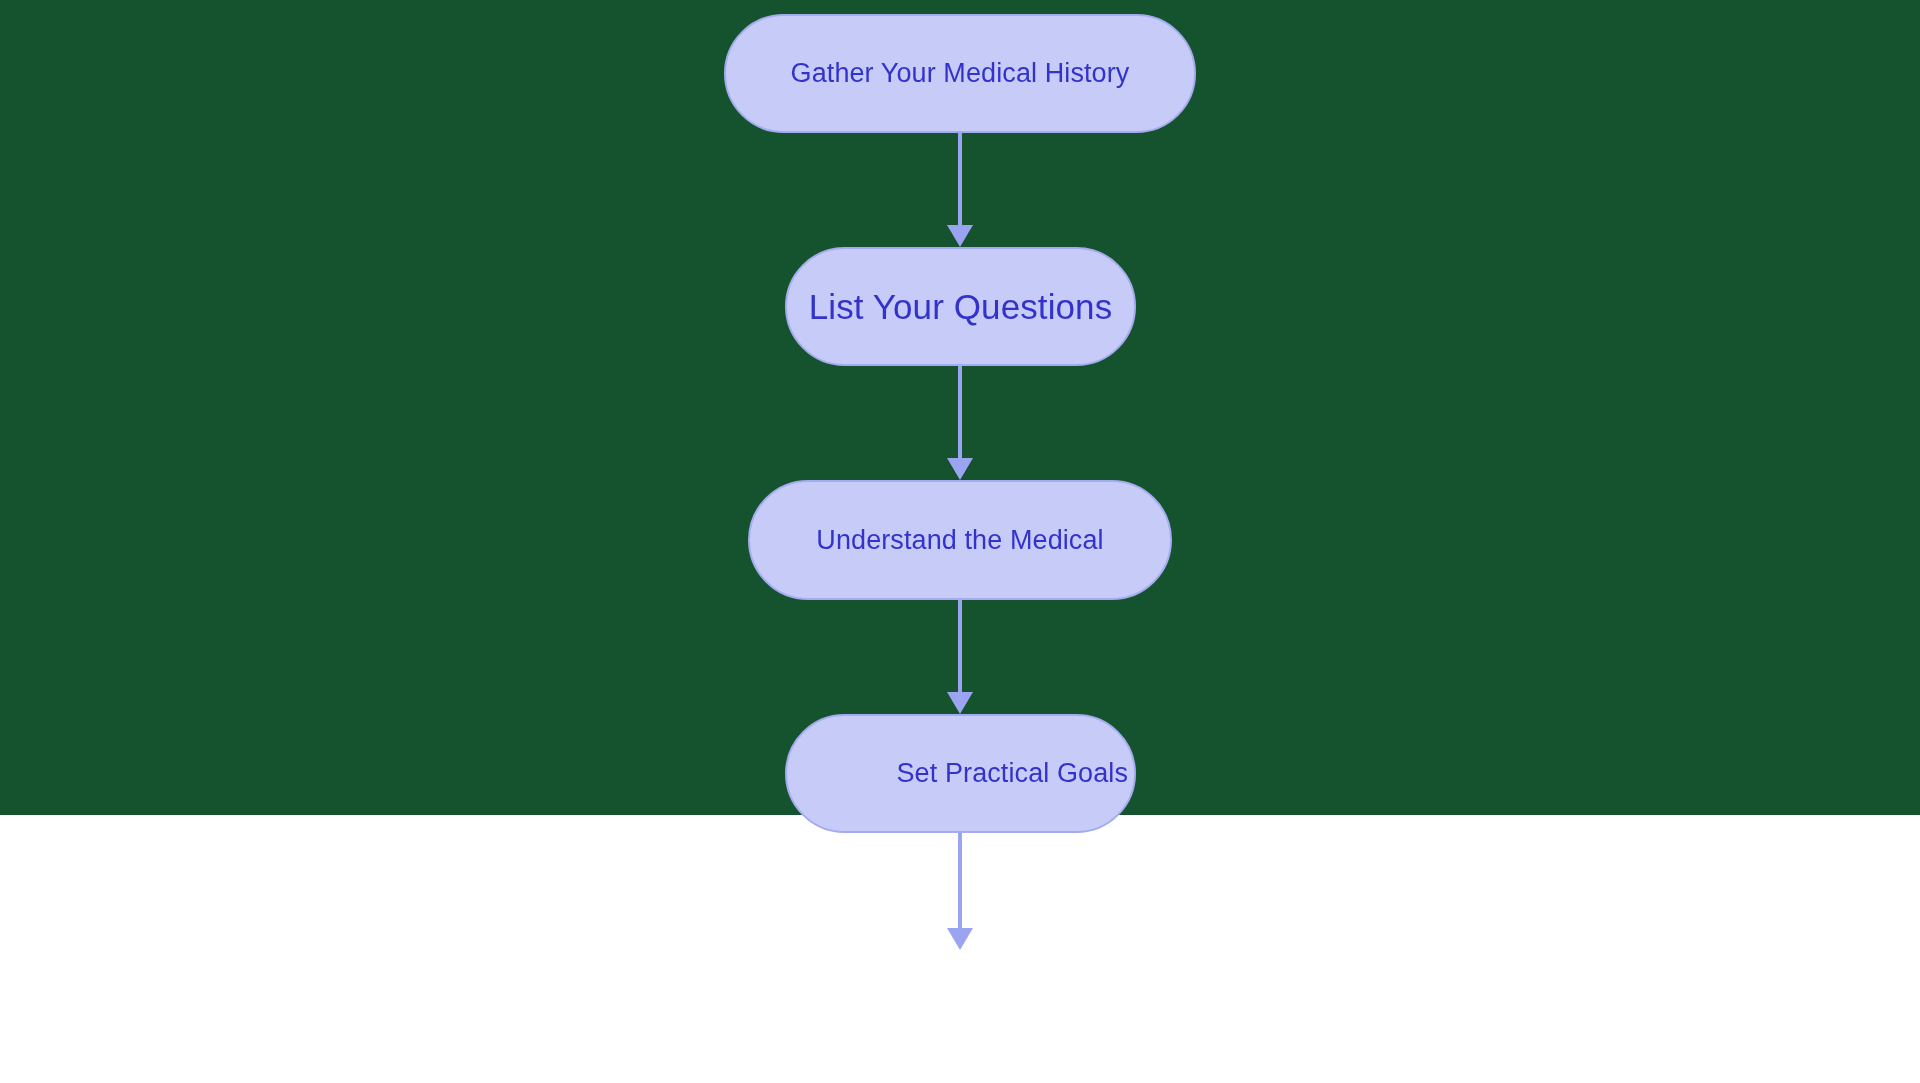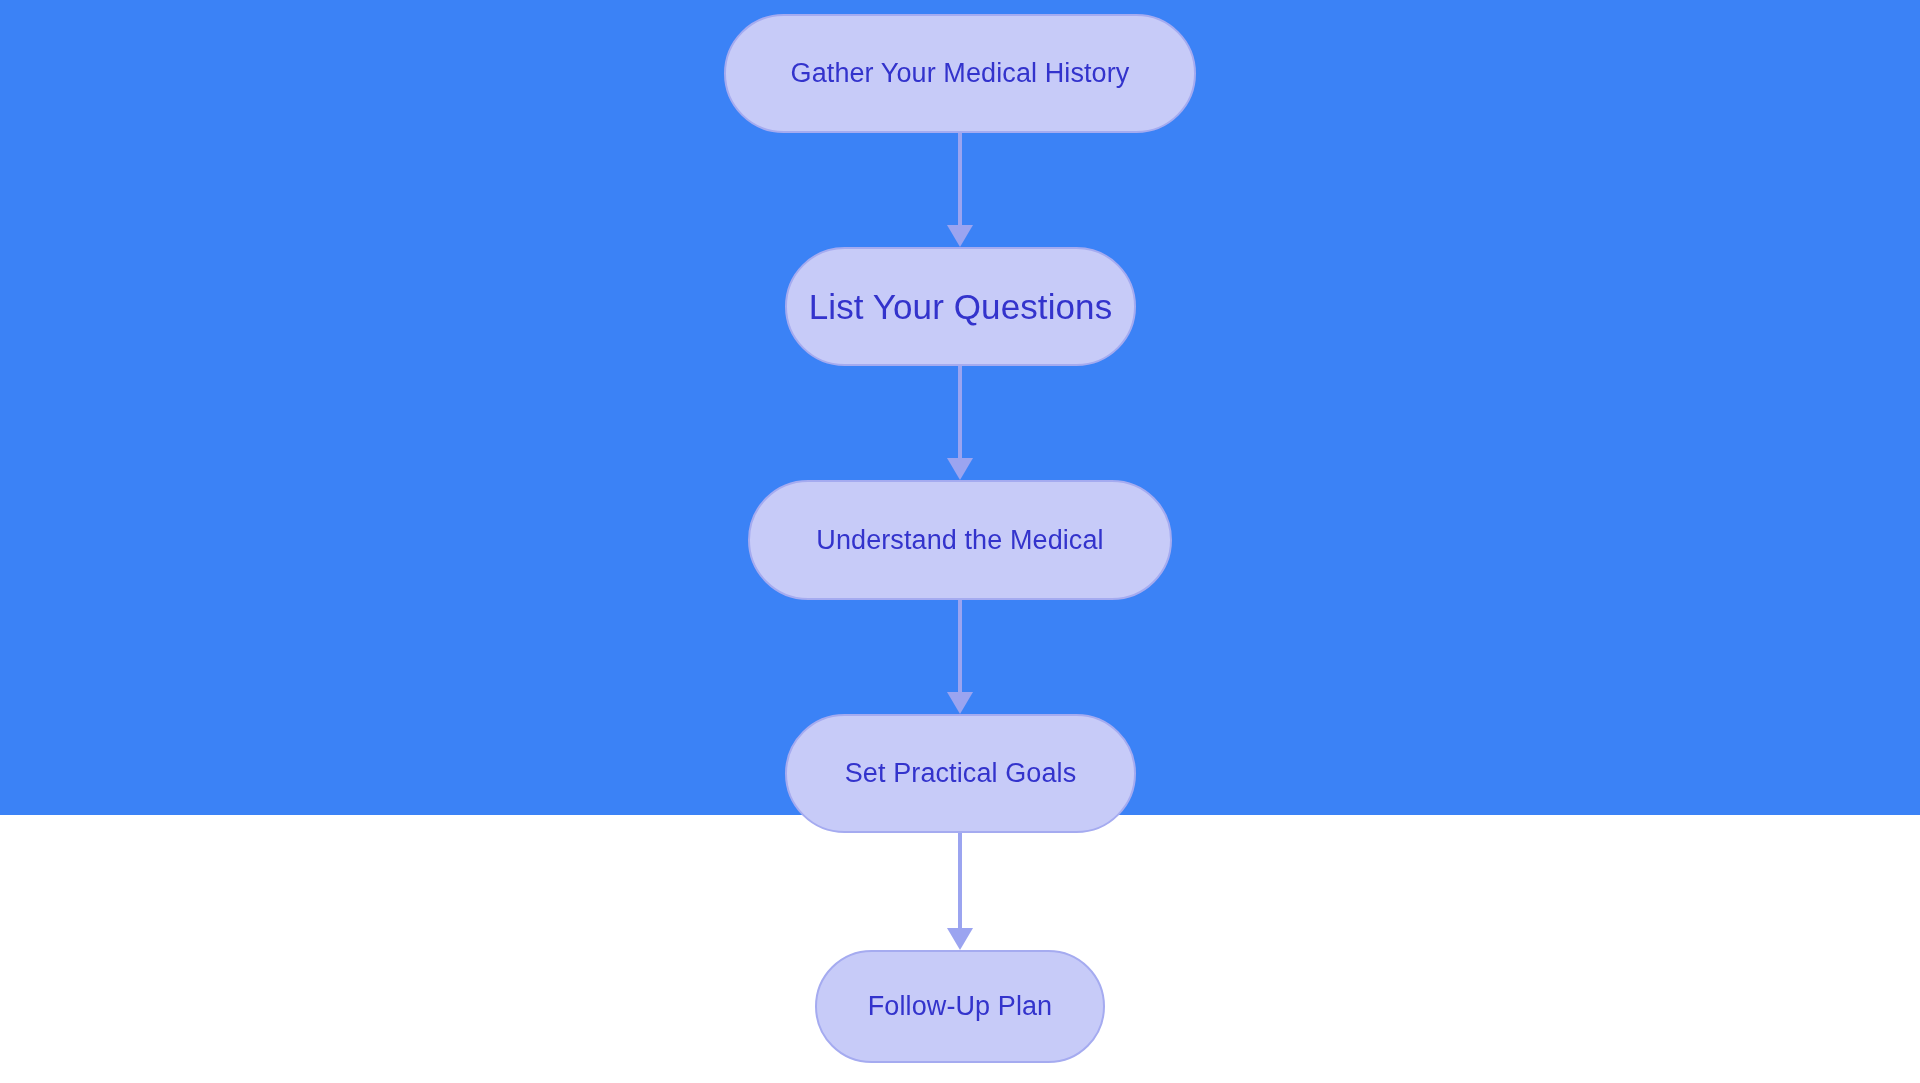--- a/index.html
+++ b/index.html
@@ -12,21 +12,21 @@
     width: 1920px;
     height: 1083px;
     overflow: hidden;
     font-family: "Liberation Sans", "DejaVu Sans", sans-serif;
   }
 
   #flowchart-canvas {
     position: relative;
     width: 1920px;
     height: 815px;
-    background: #3b82f6;
+    background: #14532d;
   }
 
   #connector-layer {
     position: absolute;
     left: 0;
     top: 0;
     width: 1920px;
     height: 1083px;
     pointer-events: none;
   }
@@ -83,21 +83,18 @@
   </div>
 
   <div class="flow-node" id="flow-node-2" style="left: 785px; top: 247px; width: 351px; height: 119px; background: rgb(199, 203, 248); border-color: rgb(165, 171, 240); color: rgb(51, 51, 204); font-size: 35px;">
     <span class="node-label">List Your Questions</span>
   </div>
 
   <div class="flow-node" id="flow-node-3" style="left: 748px; top: 480px; width: 424px; height: 120px; background: rgb(199, 203, 248); border-color: rgb(165, 171, 240); color: rgb(51, 51, 204); font-size: 27px;">
     <span class="node-label">Understand the Medical</span>
   </div>
 
-  <div class="flow-node" id="flow-node-4" style="left: 785px; top: 714px; width: 351px; height: 119px; background: rgb(199, 203, 248); border-color: rgb(165, 171, 240); color: rgb(51, 51, 204); font-size: 27px;">
+  <div class="flow-node" id="flow-node-4" style="left: 785px; top: 714px; width: 351px; height: 119px; background: rgb(199, 203, 248); border-color: rgb(165, 171, 240); color: rgb(51, 51, 204); font-size: 27px; justify-content: flex-end;">
     <span class="node-label">Set Practical Goals</span>
   </div>
 
-  <div class="flow-node" id="flow-node-5" style="left: 815px; top: 950px; width: 290px; height: 113px; background: rgb(199, 203, 248); border-color: rgb(165, 171, 240); color: rgb(51, 51, 204); font-size: 27px;">
-    <span class="node-label">Follow-Up Plan</span>
-  </div>
 
 </div>
 
 </body></html>

